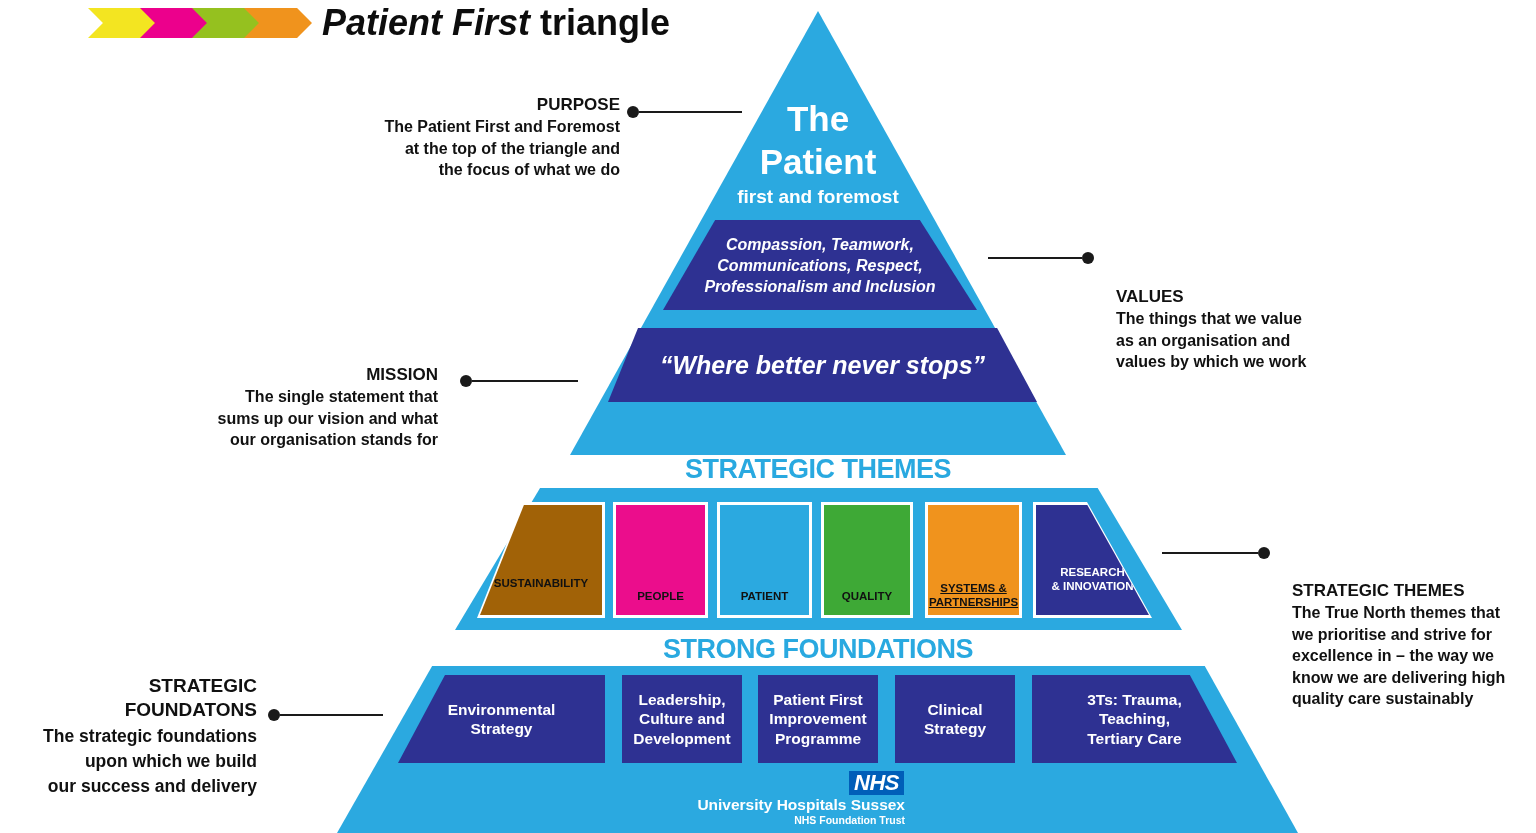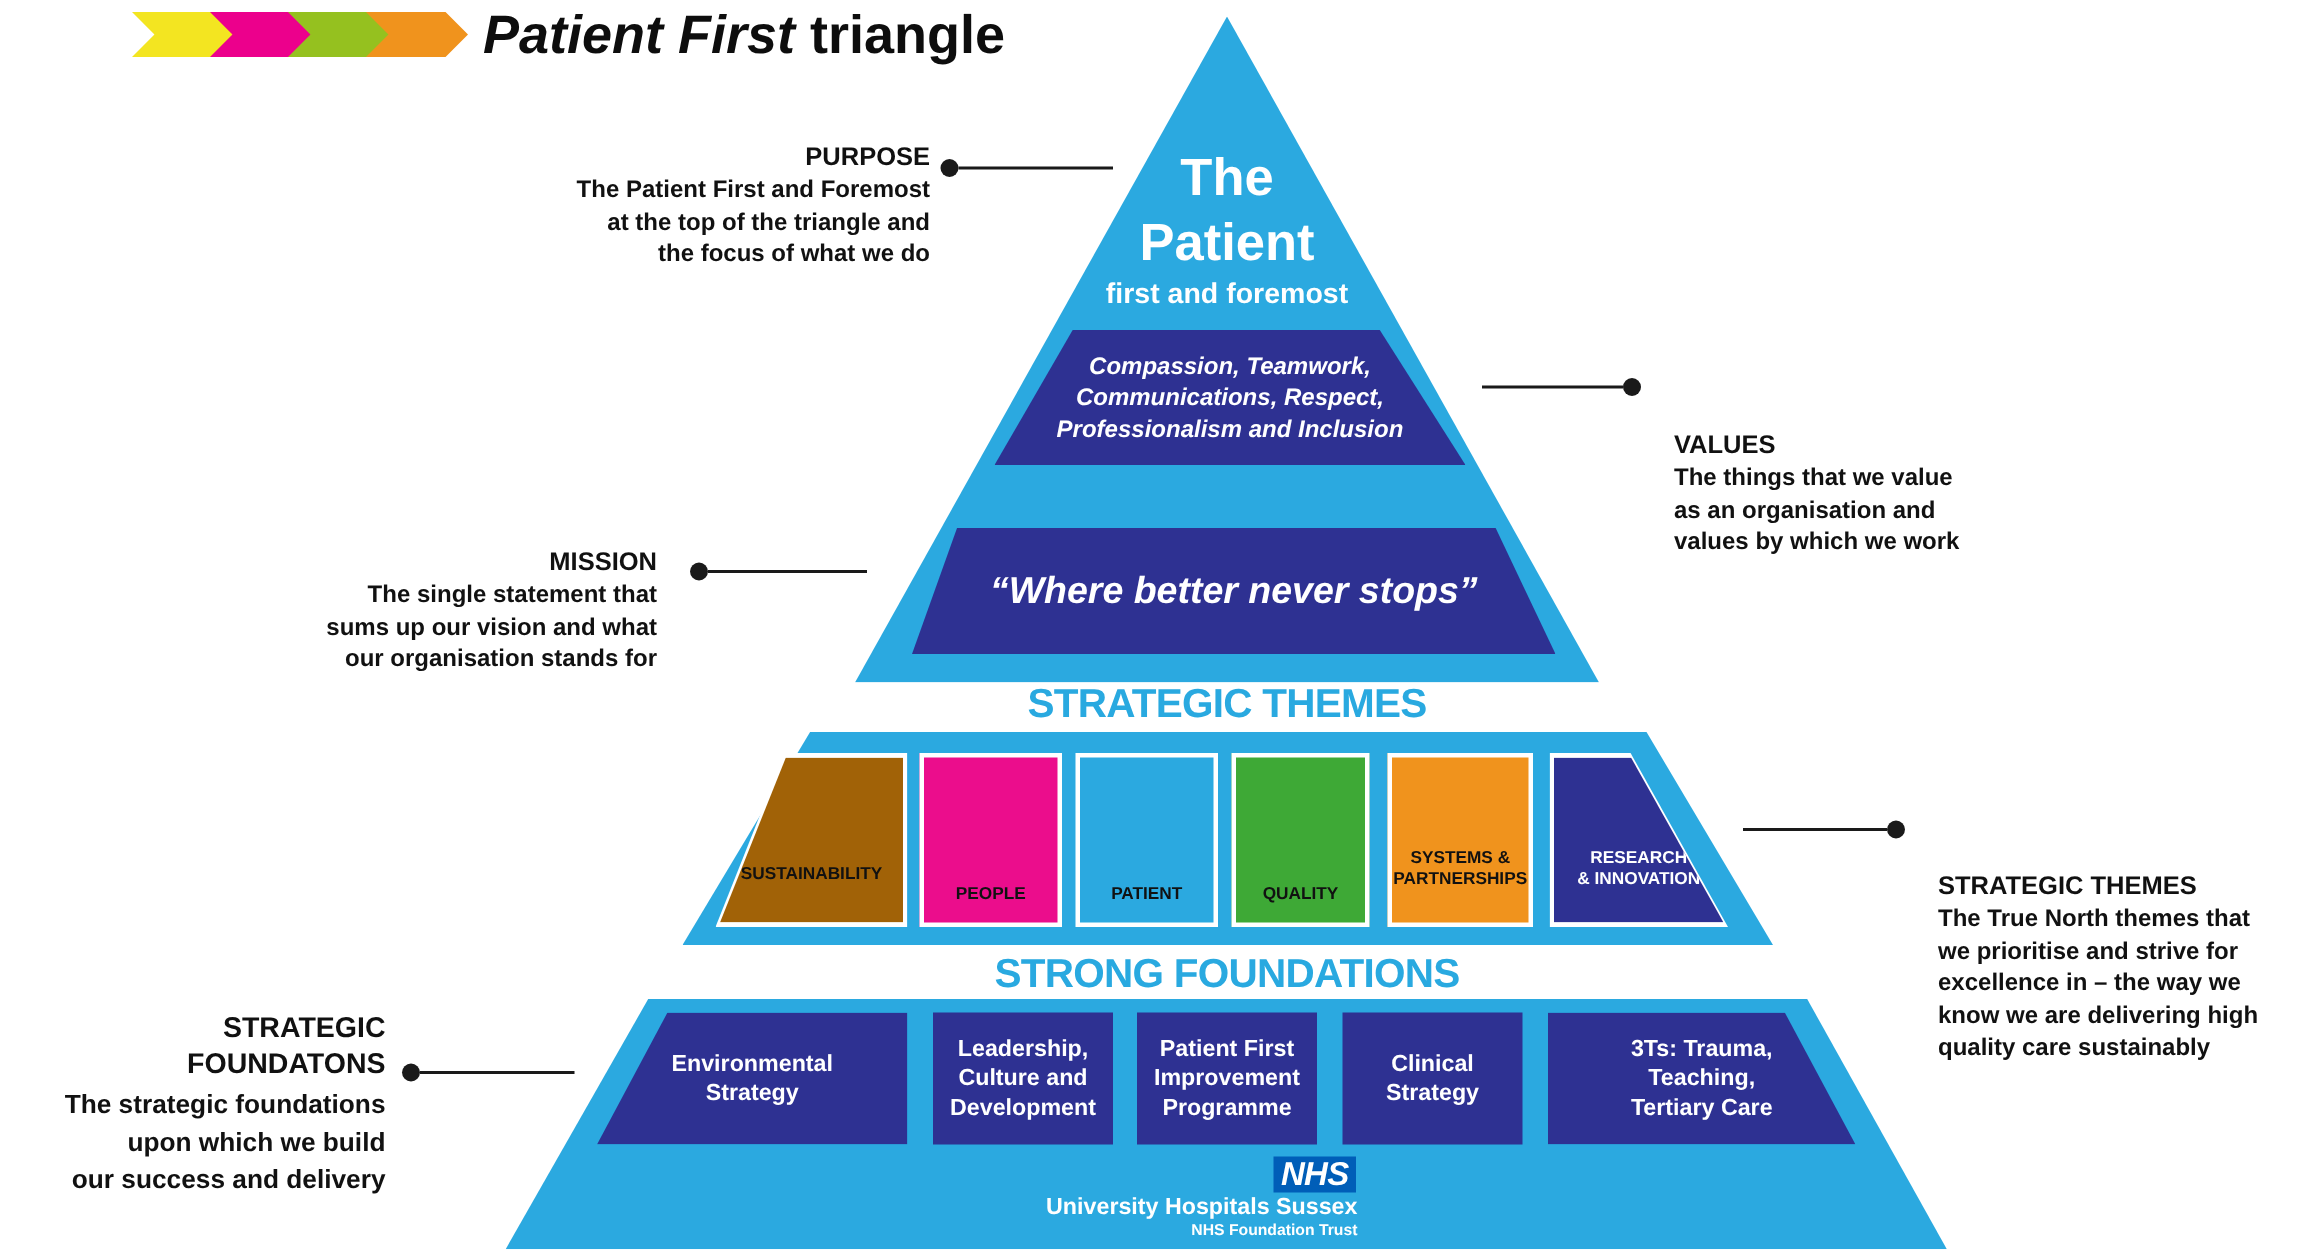--- a/index.html
+++ b/index.html
@@ -13,21 +13,21 @@
   .title { position:absolute; left:322px; top:2px; font-size:36px; font-weight:bold; color:#0d0d0d; white-space:nowrap; }
   .title .it { font-style:italic; }
 
   
   .tri { position:absolute; left:570px; top:11px; width:496px; height:444px;
     clip-path:polygon(50% 0,100% 100%,0 100%); }
   .trap { position:absolute; }
   .values-trap { left:663px; top:220px; width:314px; height:90px;
     clip-path:polygon(16.6% 0,81.8% 0,100% 100%,0 100%);
     display:flex; align-items:center; justify-content:center; }
-  .mission-trap { left:608px; top:352px; width:429px; height:84px;
+  .mission-trap { left:608px; top:328px; width:429px; height:74px;
     clip-path:polygon(7% 0,90.7% 0,100% 100%,0 100%);
     display:flex; align-items:center; justify-content:center; }
   .themes-trap { left:455px; top:488px; width:727px; height:142px;
     clip-path:polygon(11.7% 0,88.4% 0,100% 100%,0 100%); }
   .found-trap { left:337px; top:666px; width:961px; height:167px;
     clip-path:polygon(9.9% 0,90.3% 0,100% 100%,0 100%); }
 
   .tri-text { position:absolute; left:570px; top:98px; width:496px; text-align:center; color:#fff; }
   .tri-text .l1 { font-size:35px; font-weight:bold; line-height:42px; }
   .tri-text .l2 { font-size:35px; font-weight:bold; line-height:44px; }
@@ -40,21 +40,21 @@
   .band-label { position:absolute; left:570px; width:496px; text-align:center;
     font-size:27px; font-weight:bold; letter-spacing:-0.5px; }
   .band-label.themes { top:454px; }
   .band-label.found { top:634px; }
 
   
   .tbox { position:absolute; top:502px; height:116px; border:3px solid #fff;
     display:flex; flex-direction:column; justify-content:flex-end; align-items:center;
     text-align:center; }
   .tbox .tlabel { font-size:11.5px; font-weight:bold; line-height:13.5px; white-space:pre-line; padding-bottom:12px; }
-  .tbox.two .tlabel { padding-bottom:22px; }
+  .tbox.two .tlabel { padding-bottom:6px;text-decoration:underline; }
   .tbox-slant { position:absolute; top:502px; height:116px; background:#fff; }
   .tbox-slant .fill { position:absolute; inset:3px; display:flex; flex-direction:column;
     justify-content:flex-end; align-items:center; text-align:center; }
   .tbox-slant .tlabel { font-size:11.5px; font-weight:bold; line-height:13.5px; white-space:pre-line; padding-bottom:25px; }
   .slant-sus, .slant-sus .fill { clip-path:polygon(36% 0,100% 0,100% 100%,0 100%); }
   .slant-res, .slant-res .fill { clip-path:polygon(0 0,45.4% 0,100% 100%,0 100%); }
 
   
   .fbox { position:absolute; top:675px; height:88px; display:flex; align-items:center; justify-content:center;
     text-align:center; color:#fff; }

